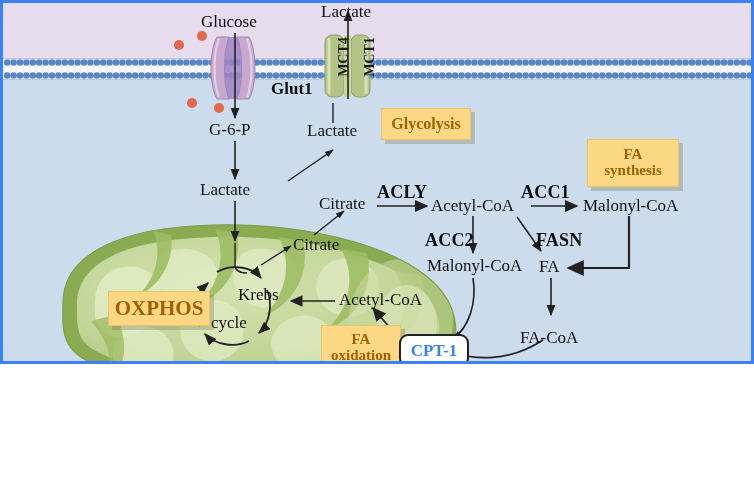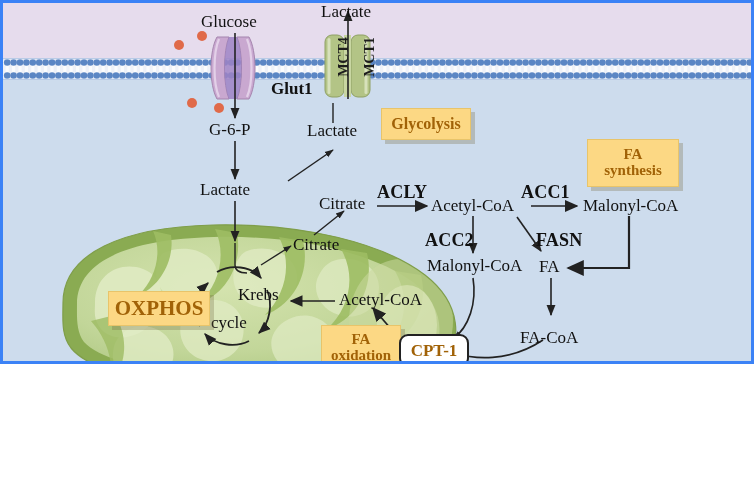--- a/index.html
+++ b/index.html
@@ -6,21 +6,21 @@
   body{font-family:"Liberation Serif",serif;}
   #stage{position:relative;width:754px;height:364px;overflow:hidden;background:#cddced;border:3px solid #3b82f6;box-sizing:border-box;}
   #stage svg{position:absolute;left:0;top:0;}
   .lbl{position:absolute;font-family:"Liberation Serif",serif;color:#111;white-space:nowrap;line-height:1;}
   .sz17{font-size:17px;}
   .enz{font-weight:bold;font-size:18px;letter-spacing:.2px;}
   .ybox{position:absolute;background:#fcd884;border:1px solid #e8c46a;box-shadow:4px 4px 0 rgba(120,110,70,.30);
         display:flex;align-items:center;justify-content:center;text-align:center;font-weight:bold;color:#a16207;
         font-family:"Liberation Serif",serif;line-height:1.05;}
   .cpt{position:absolute;background:#fff;border:2px solid #222;border-radius:9px;display:flex;align-items:center;
-       justify-content:center;font-weight:bold;font-size:17px;color:#a16207;font-family:"Liberation Serif",serif;}
+       justify-content:center;font-weight:bold;font-size:17px;color:#3b82f6;font-family:"Liberation Serif",serif;}
   .vtext{position:absolute;font-family:"Liberation Serif",serif;font-weight:bold;font-size:14px;color:#1d1d1d;
          transform-origin:center;}
 </style>
 </head>
 <body>
 
 <div id="stage">
 
   <svg width="754" height="496">
     <defs>

